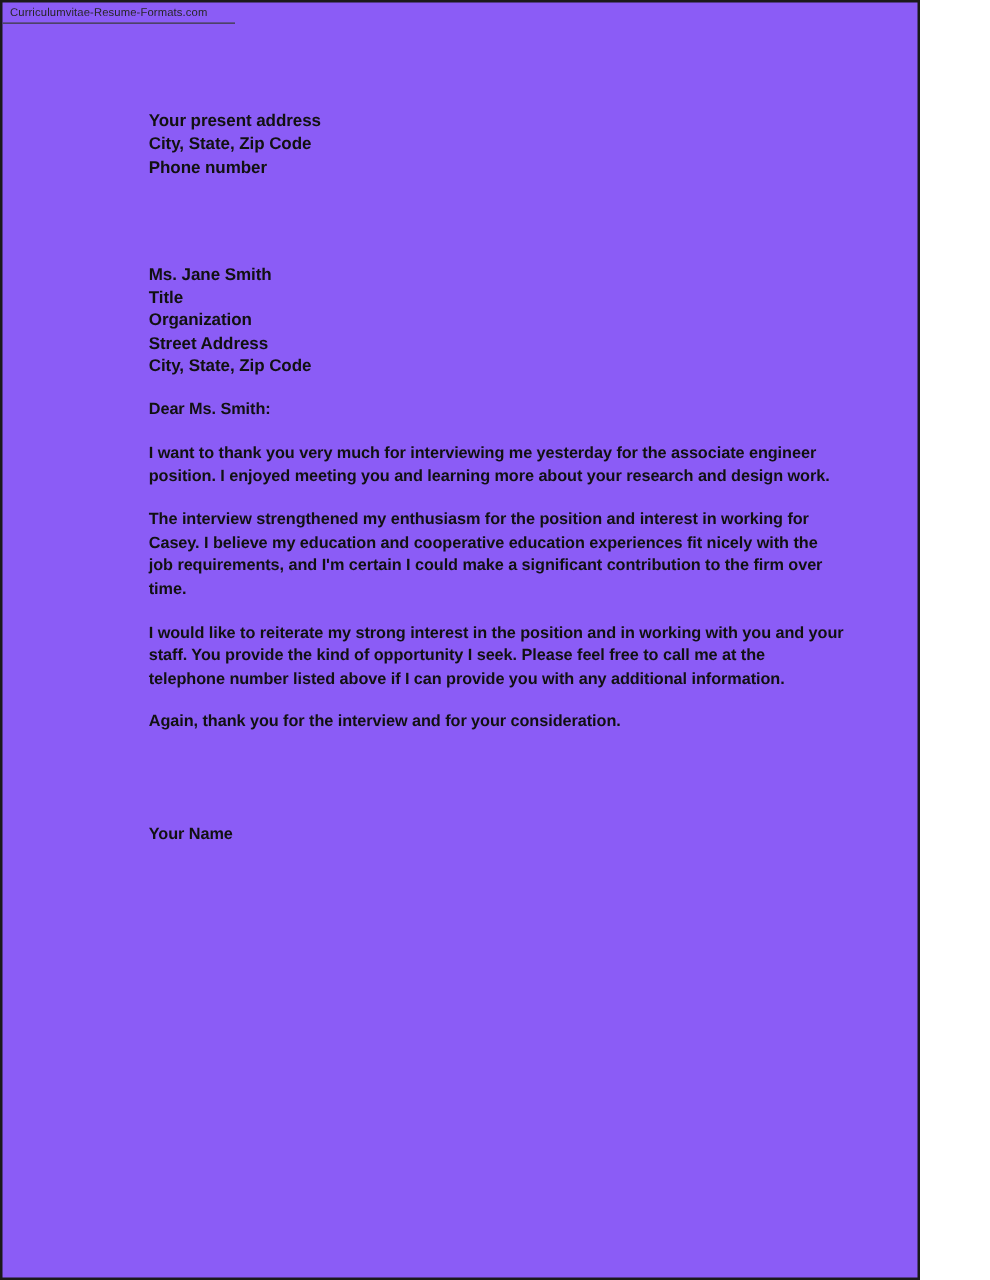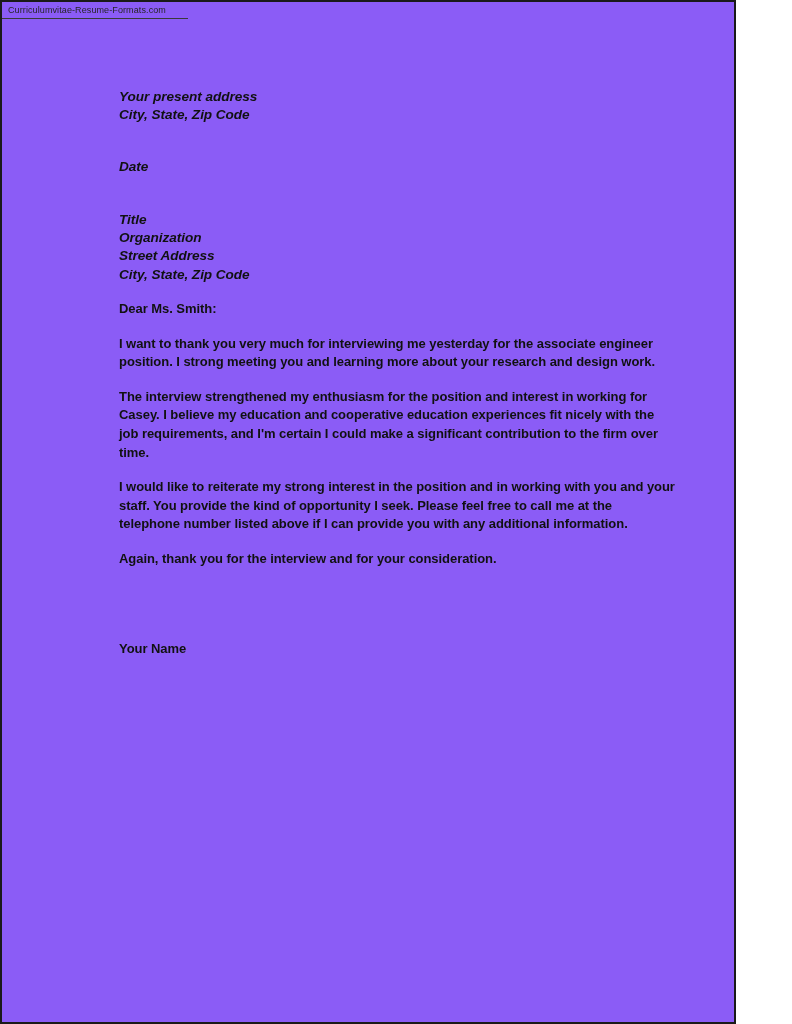--- a/index.html
+++ b/index.html
@@ -68,21 +68,20 @@
     text-decoration-thickness: 2px;
   }
 
   .block {
     margin: 0;
     color: #111111;
     font-size: 13.6px;
     line-height: 18.3px;
     font-weight: 600;
     letter-spacing: -0.05px;
-    font-style: italic;
   }
 
   .block-line {
     display: block;
     white-space: nowrap;
   }
 
   .para {
     margin: 0;
     color: #111111;
@@ -112,44 +111,43 @@
   <div class="watermark-strip">
     <div class="watermark-text">Curriculumvitae-Resume-Formats.com</div>
   </div>
 
   <div class="letter">
 
 
     <div class="block">
       <span class="block-line">Your present address</span>
       <span class="block-line">City, State, Zip Code</span>
+      <span class="block-line">Phone number</span>
     </div>
 
     <div class="spacer gap-sender-date"></div>
 
-    <div class="block">
-      <span class="block-line">Date</span>
-    </div>
 
     <div class="spacer gap-date-recip"></div>
 
     <div class="block">
+      <span class="block-line">Ms. Jane Smith</span>
       <span class="block-line">Title</span>
       <span class="block-line">Organization</span>
       <span class="block-line">Street Address</span>
       <span class="block-line">City, State, Zip Code</span>
     </div>
 
     <div class="spacer gap-recip-salut"></div>
 
     <p class="para">Dear Ms. Smith:</p>
 
     <div class="spacer gap-salut-p1"></div>
 
-    <p class="para">I want to thank you very much for interviewing me yesterday for the associate engineer position. I strong meeting you and learning more about your research and design work.</p>
+    <p class="para">I want to thank you very much for interviewing me yesterday for the associate engineer position. I enjoyed meeting you and learning more about your research and design work.</p>
 
     <div class="spacer gap-para"></div>
 
     <p class="para">The interview strengthened my enthusiasm for the position and interest in working for Casey. I believe my education and cooperative education experiences fit nicely with the job requirements, and I'm certain I could make a significant contribution to the firm over time.</p>
 
     <div class="spacer gap-para"></div>
 
     <p class="para">I would like to reiterate my strong interest in the position and in working with you and your staff. You provide the kind of opportunity I seek. Please feel free to call me at the telephone number listed above if I can provide you with any additional information.</p>
 
     <div class="spacer gap-para"></div>

